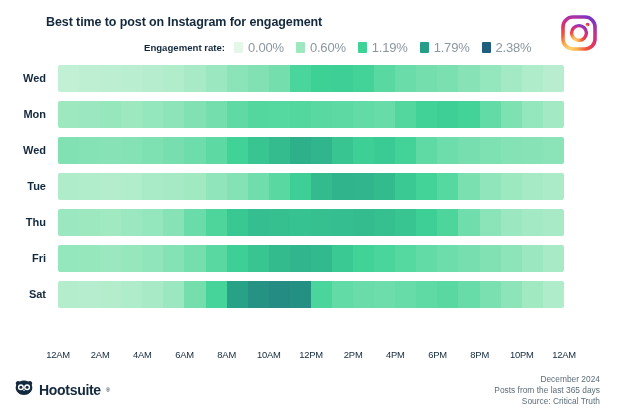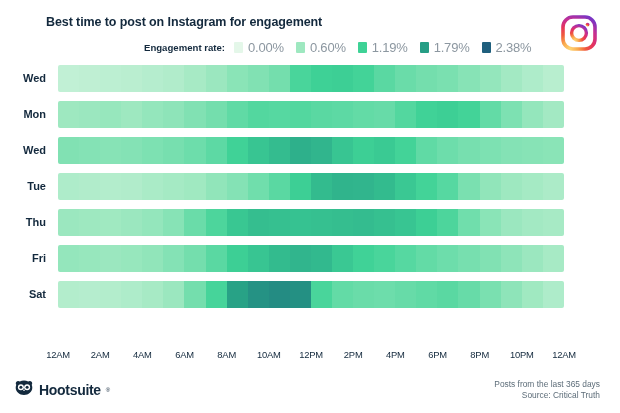--- a/index.html
+++ b/index.html
@@ -462,18 +462,19 @@
           <circle cx="13.1" cy="7.2" r="3.0" fill="#ffffff"></circle>
           <circle cx="6.9" cy="7.2" r="1.5" fill="#13293d"></circle>
           <circle cx="13.1" cy="7.2" r="1.5" fill="#13293d"></circle>
           <path d="M10 9.2l-1.1 1.6h2.2z" fill="#ffffff"></path>
         </svg>
       </span>
       <span class="brand-name">Hootsuite</span>
       <span class="brand-tm">®</span>
     </div>
     <div class="foot-meta">
+      <div>December 2024</div>
       <div>Posts from the last 365 days</div>
       <div>Source: Critical Truth</div>
     </div>
   </div>
 
 </div>
 
 </body></html>

